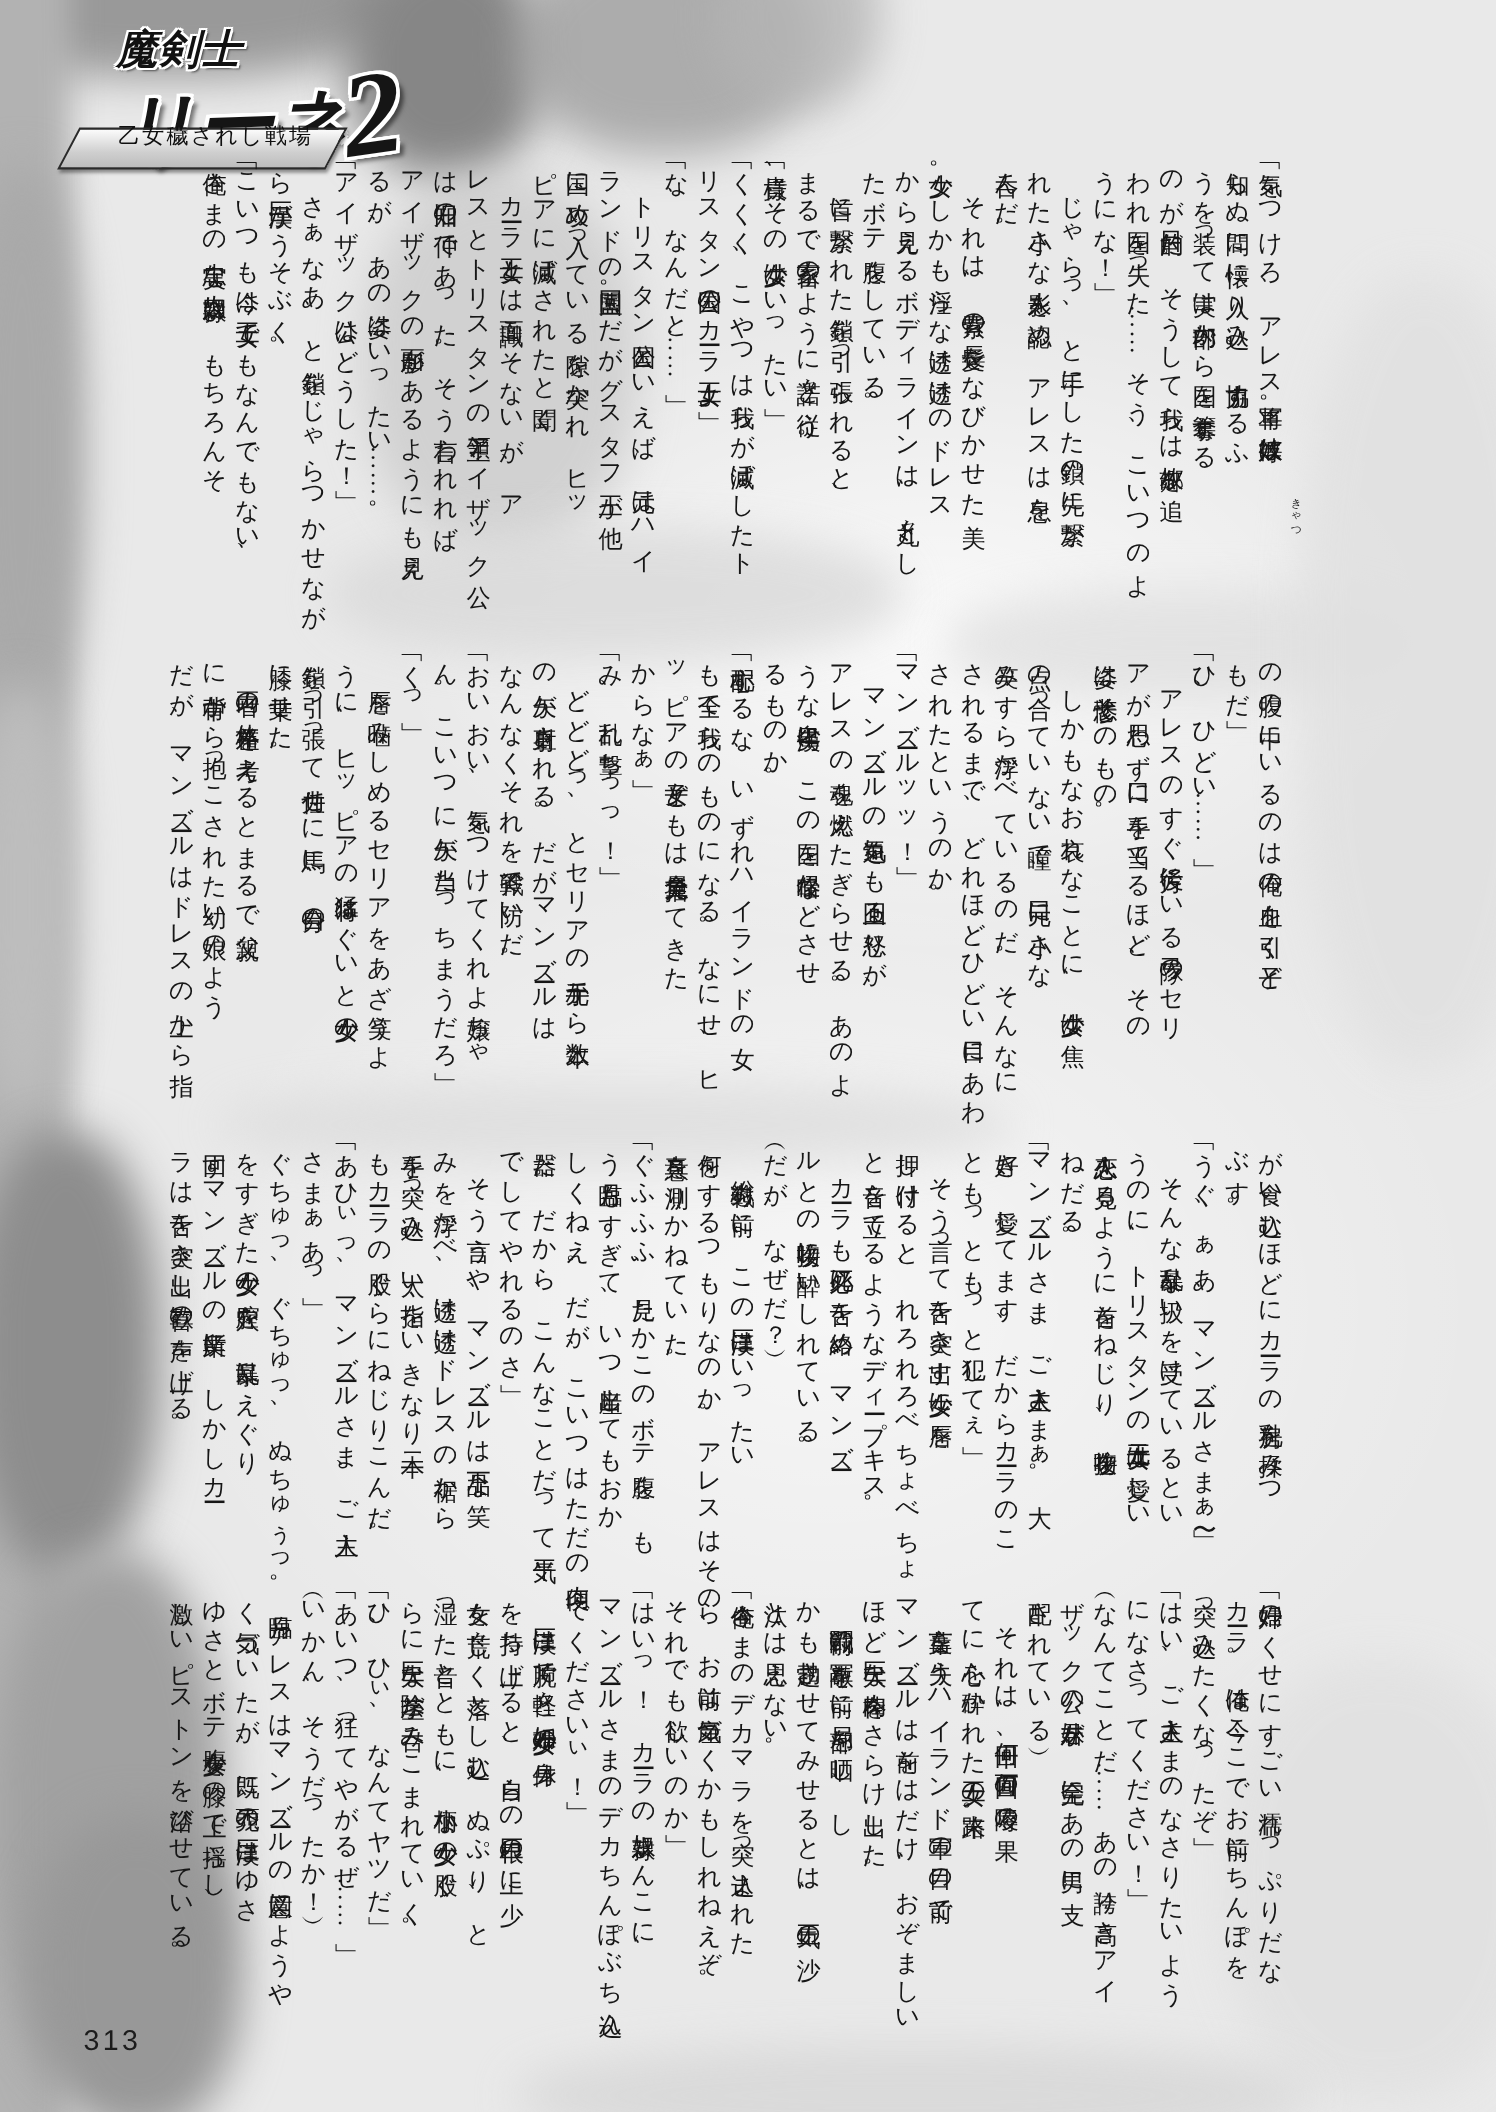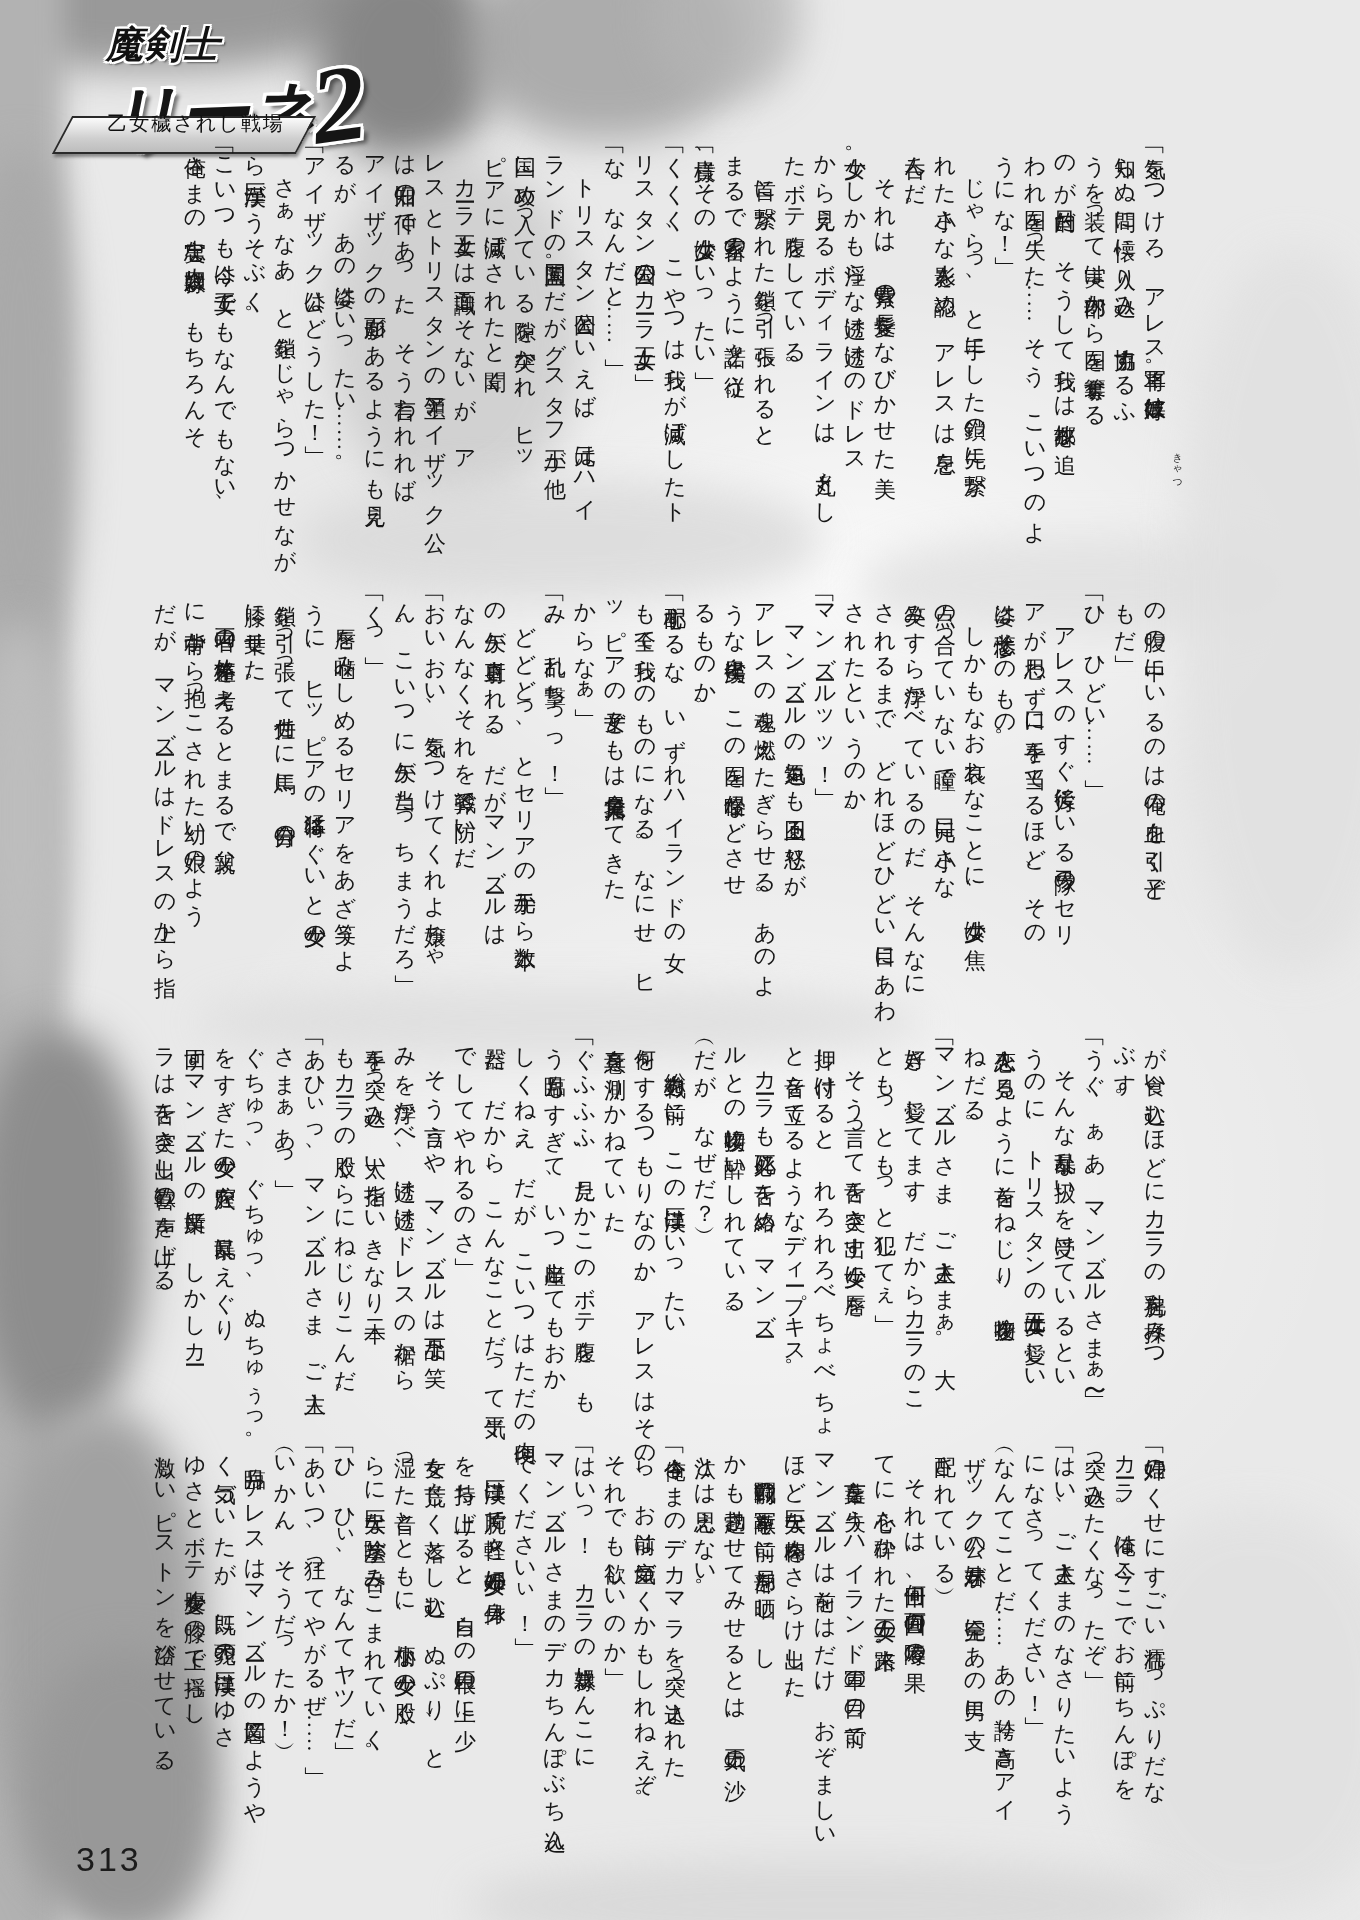--- a/index.html
+++ b/index.html
@@ -23,21 +23,21 @@
   .band-1{top:140px;}
   .band-2{top:588px;}
   .band-3{top:1032px;}
   .band-4{top:1440px;}
   .furigana{
     position:absolute;right:176px;top:446px;
     writing-mode:vertical-rl;font-size:10px;letter-spacing:2px;color:#222;
   }
   .page-number{
     position:absolute;left:76px;top:1840px;
-    font-size:34px;letter-spacing:3px;color:#1c1c1c;
+    font-size:26px;letter-spacing:3px;color:#1c1c1c;
     font-family:"Liberation Sans", sans-serif;
   }
   
   .logo{position:absolute;left:62px;top:10px;width:330px;height:150px;}
   .logo-series{
     position:absolute;left:44px;top:10px;
     font-size:37px;font-weight:bold;font-style:italic;color:#111;letter-spacing:1px;
     text-shadow:-2px -2px 0 #fff,2px -2px 0 #fff,-2px 2px 0 #fff,2px 2px 0 #fff,0 -2px 0 #fff,0 2px 0 #fff,-2px 0 0 #fff,2px 0 0 #fff,3px 3px 2px rgba(0,0,0,.55);
   }
   .logo-main{

